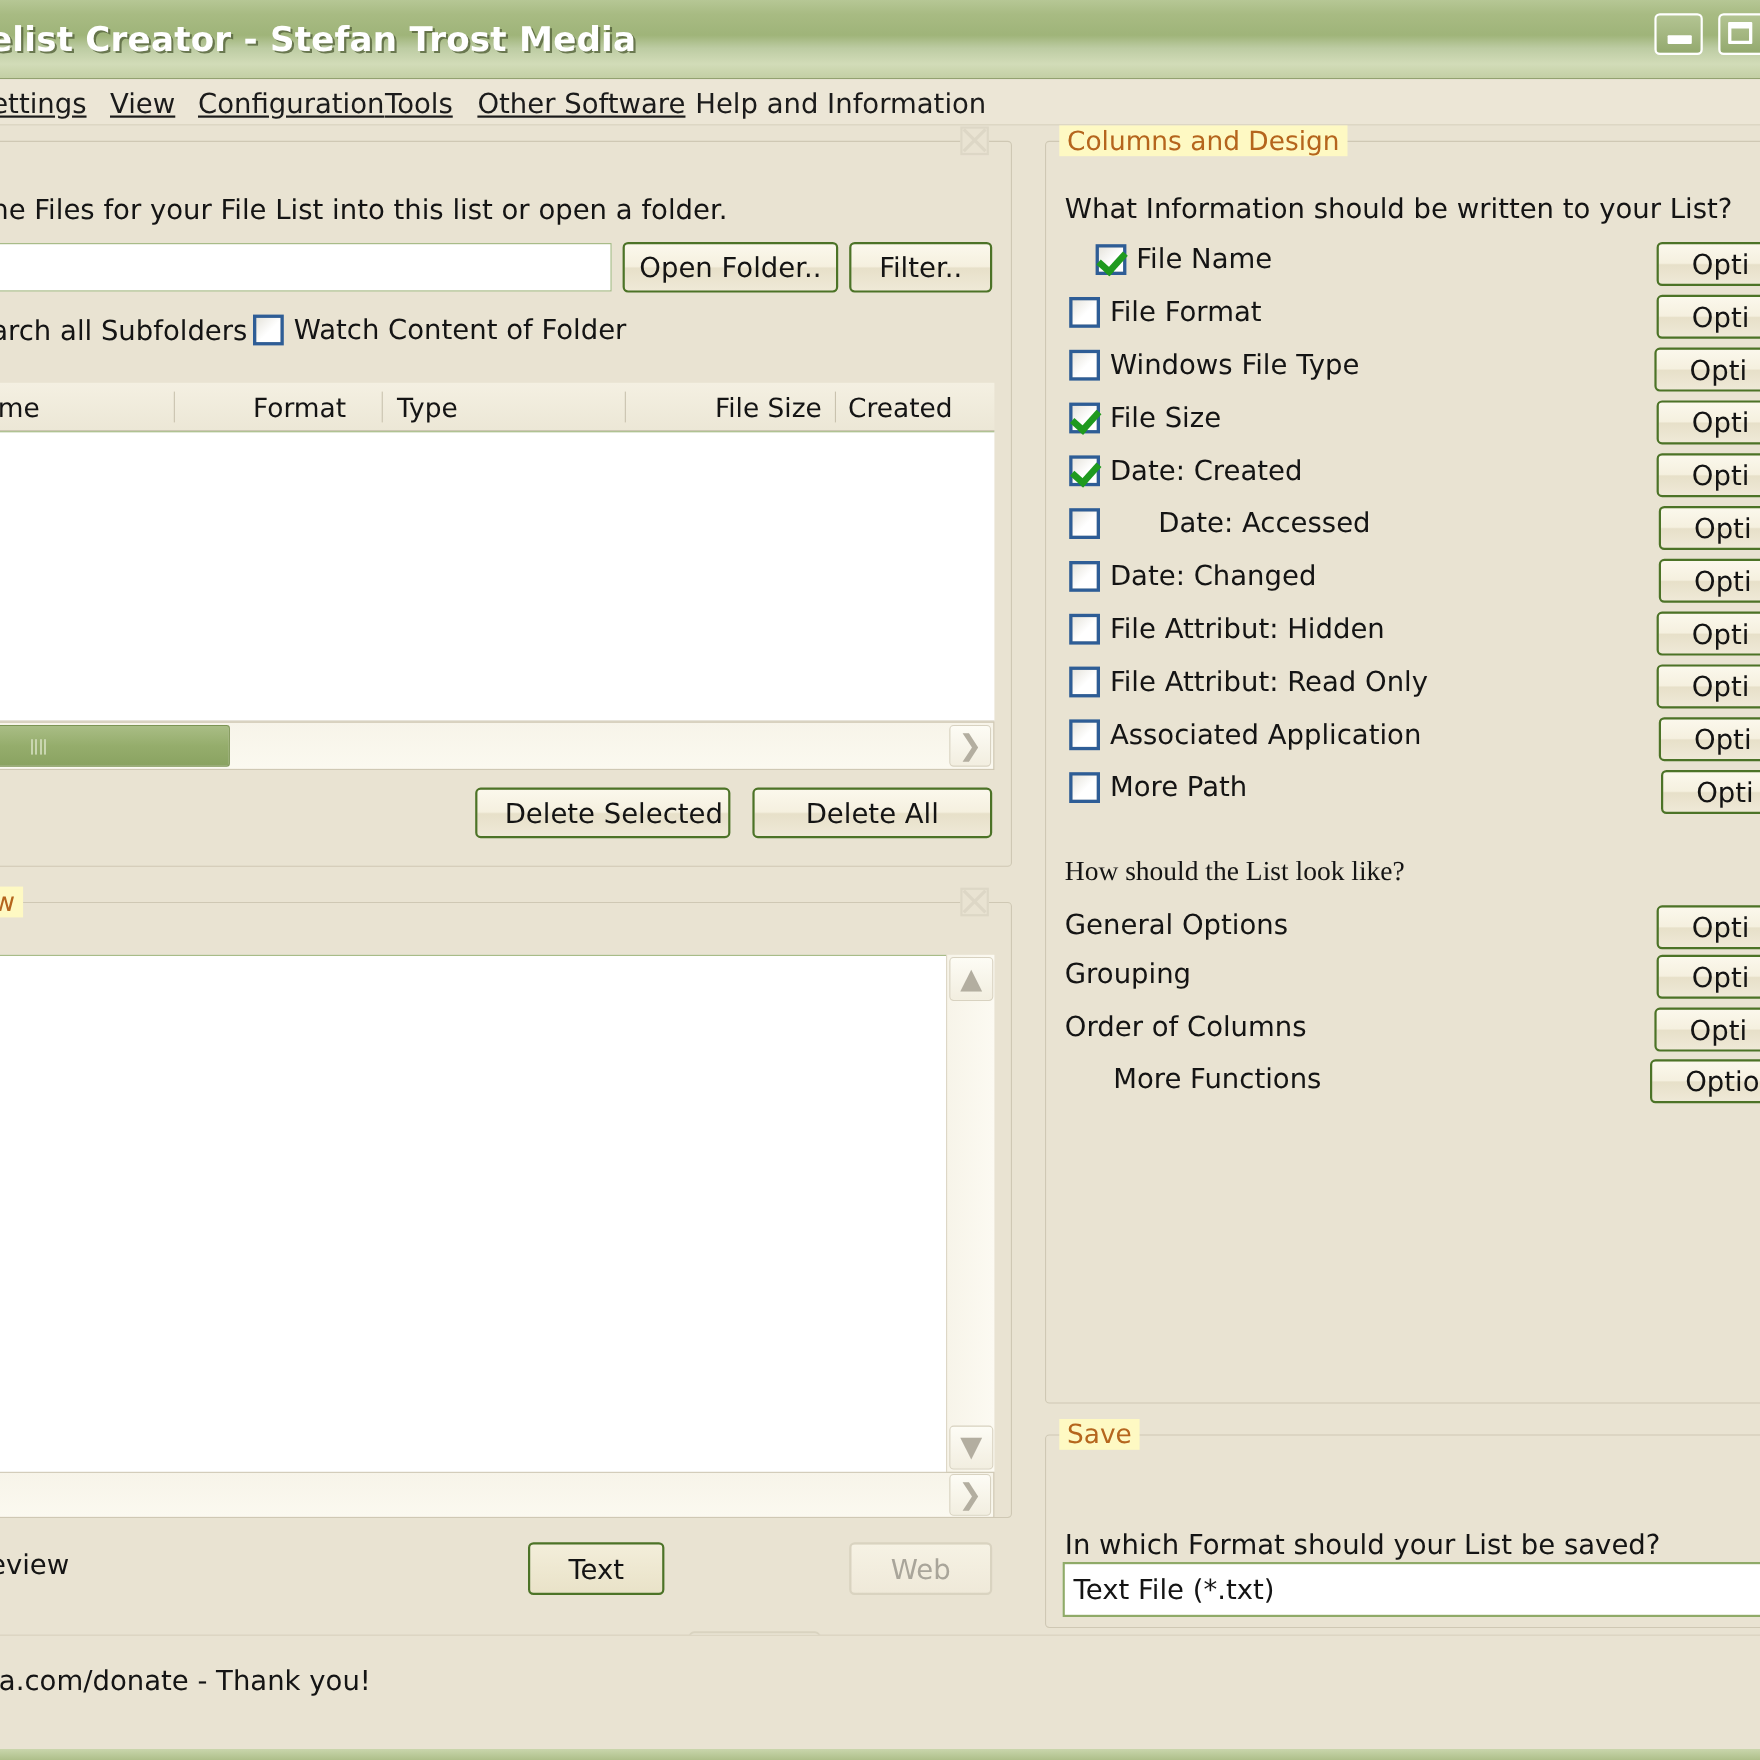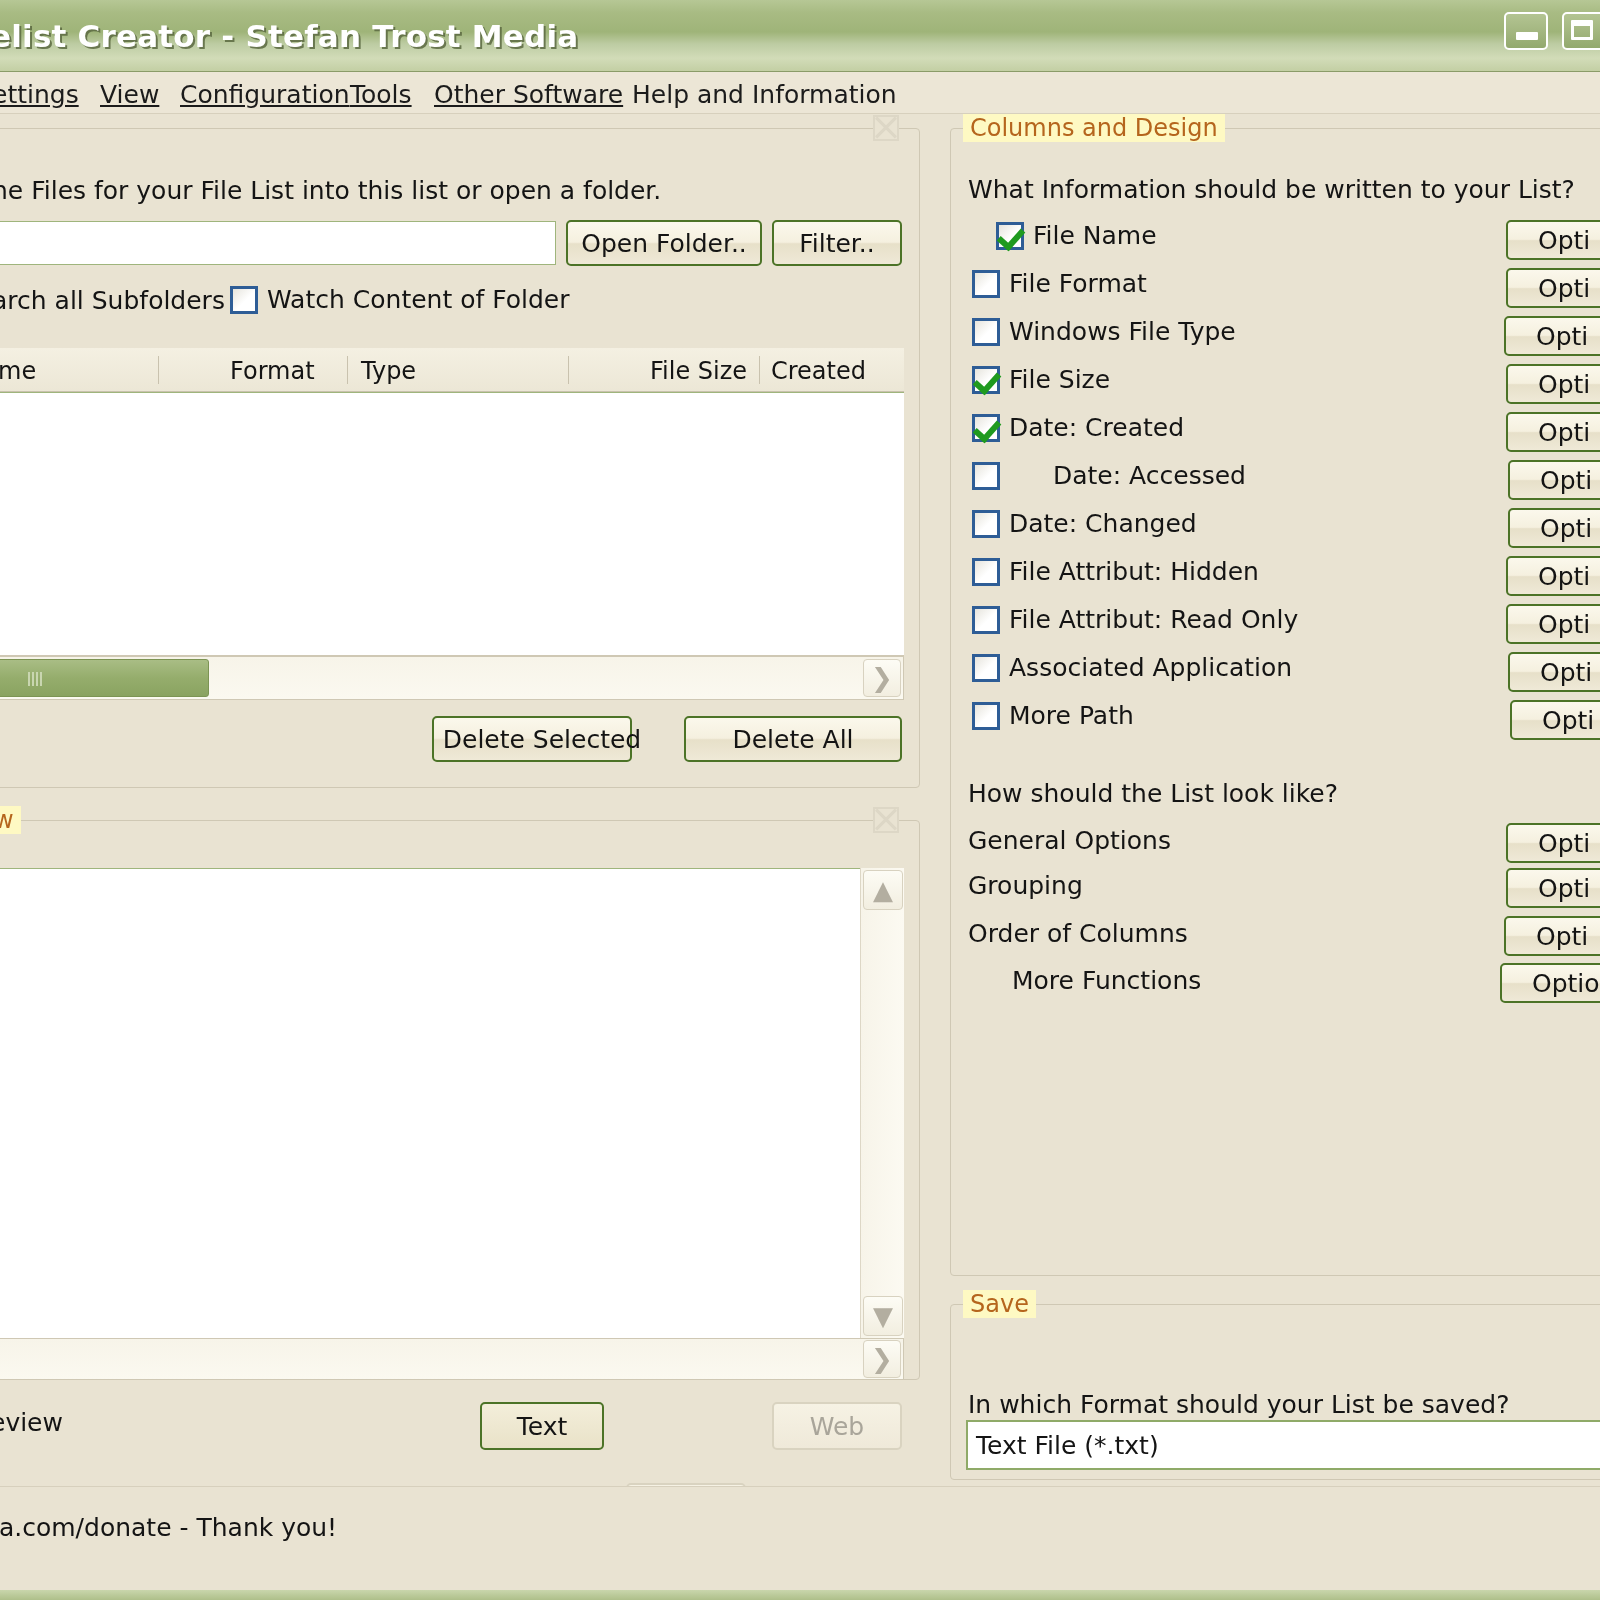--- a/index.html
+++ b/index.html
@@ -232,21 +232,21 @@
 
 <div class="listview" style="left:-80px; top:392px; width:984px; height:264px;"></div>
 
 <div class="hscroll" style="left:-80px; top:656px; width:984px;">
   <div class="hthumb" style="left:-60px; width:348px;">
     <div class="grip"></div>
   </div>
   <div class="sbtn" style="right:2px; top:2px; width:38px; height:38px;">❯</div>
 </div>
 
-<div class="btn" style="left:432px; top:716px; width:200px; height:46px;padding-left:20px;">Delete Selected</div>
+<div class="btn" style="left:432px; top:716px; width:232px; height:46px;padding-left:20px;">Delete Selected</div>
 <div class="btn" style="left:684px; top:716px; width:218px; height:46px;">Delete All</div>
 
 <div class="group" style="left:-80px; top:820px; width:1000px; height:560px;">
   <div class="group-title" style="left:66px;">w</div>
   <div class="panel-x" style="right:20px; top:-14px;"></div>
 </div>
 
 <div class="listview" style="left:-80px; top:868px; width:940px; height:500px; border-bottom:none;"></div>
 
 <div class="vscroll" style="left:860px; top:868px; height:470px;">
@@ -320,21 +320,21 @@
 <div class="btn" style="left:1504px; top:316px; width:150px; height:40px; justify-content:flex-start; padding-left:30px;">Opti</div>
 <div class="btn" style="left:1506px; top:364px; width:150px; height:40px; justify-content:flex-start; padding-left:30px;">Opti</div>
 <div class="btn" style="left:1506px; top:412px; width:150px; height:40px; justify-content:flex-start; padding-left:30px;">Opti</div>
 <div class="btn" style="left:1508px; top:460px; width:150px; height:40px; justify-content:flex-start; padding-left:30px;">Opti</div>
 <div class="btn" style="left:1508px; top:508px; width:150px; height:40px; justify-content:flex-start; padding-left:30px;">Opti</div>
 <div class="btn" style="left:1506px; top:556px; width:150px; height:40px; justify-content:flex-start; padding-left:30px;">Opti</div>
 <div class="btn" style="left:1506px; top:604px; width:150px; height:40px; justify-content:flex-start; padding-left:30px;">Opti</div>
 <div class="btn" style="left:1508px; top:652px; width:150px; height:40px; justify-content:flex-start; padding-left:30px;">Opti</div>
 <div class="btn" style="left:1510px; top:700px; width:150px; height:40px; justify-content:flex-start; padding-left:30px;">Opti</div>
 
-<div class="lbl" style="left:968px; top:779px;">How should the List look like?</div>
+<div class="lbl" style="left:968px; top:779px;font-family:Liberation Serif, serif;">How should the List look like?</div>
 
 <div class="lbl" style="left:968px; top:826px;">General Options</div>
 <div class="lbl" style="left:968px; top:871px;">Grouping</div>
 <div class="lbl" style="left:968px; top:919px;">Order of Columns</div>
 <div class="lbl" style="left:968px; top:966px;margin-left:44px;">More Functions</div>
 
 <div class="btn" style="left:1506px; top:823px; width:150px; height:40px; justify-content:flex-start; padding-left:30px;">Opti</div>
 <div class="btn" style="left:1506px; top:868px; width:150px; height:40px; justify-content:flex-start; padding-left:30px;">Opti</div>
 <div class="btn" style="left:1504px; top:916px; width:150px; height:40px; justify-content:flex-start; padding-left:30px;">Opti</div>
 <div class="btn" style="left:1500px; top:963px; width:150px; height:40px; justify-content:flex-start; padding-left:30px;">Optio</div>

